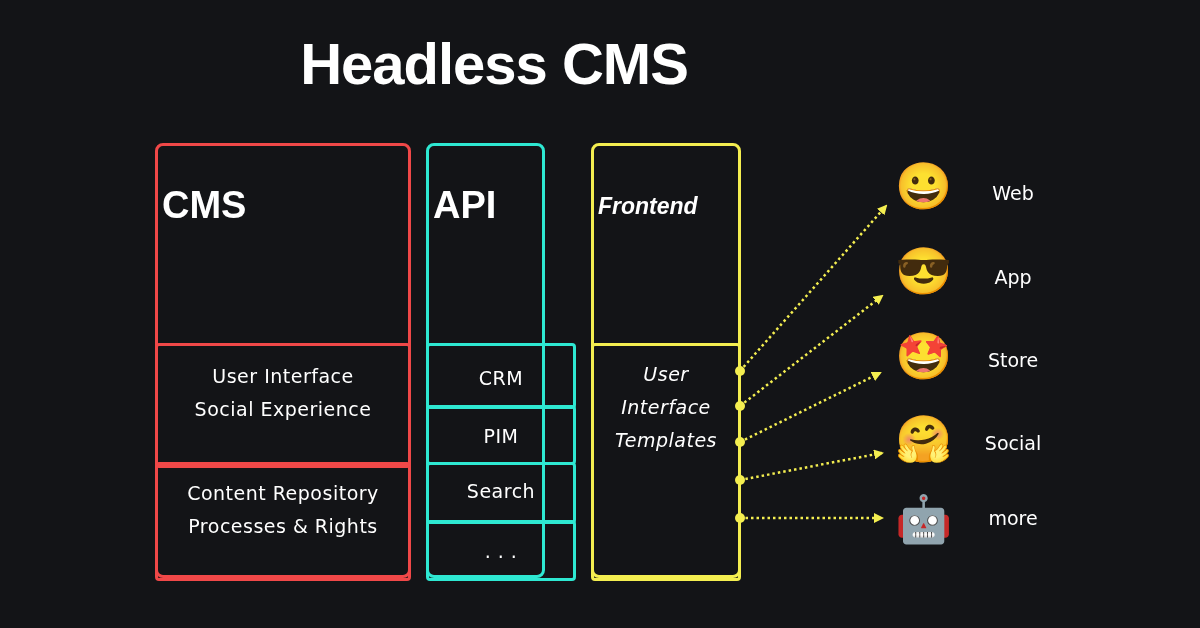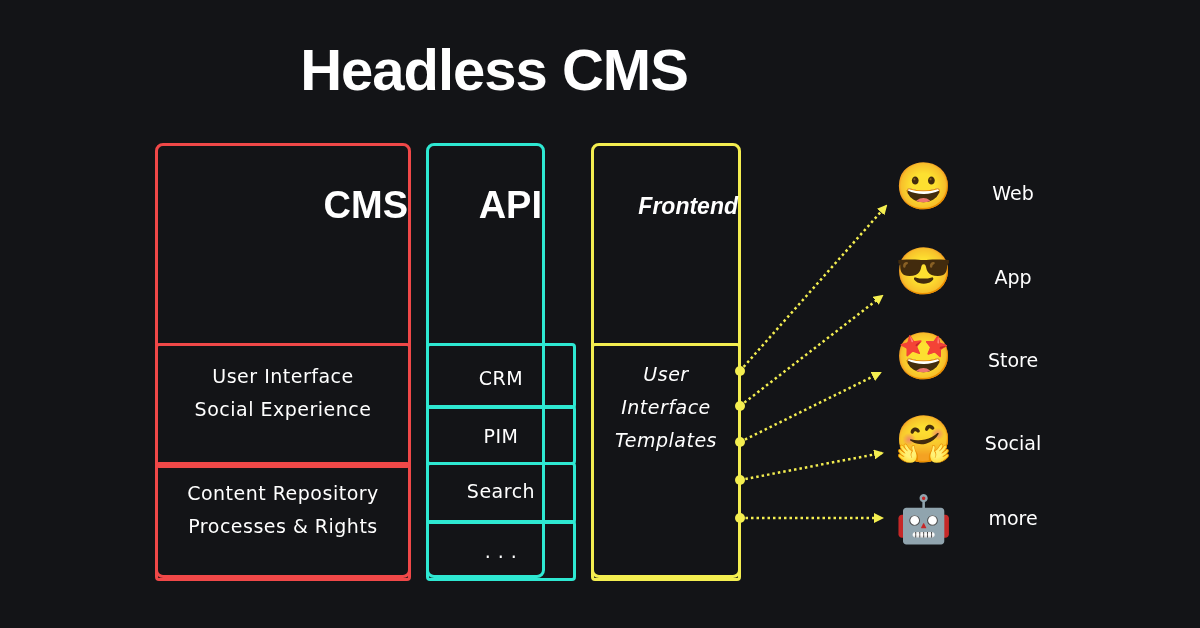--- a/index.html
+++ b/index.html
@@ -1,21 +1,21 @@
 <!DOCTYPE html>
 <html><head>
 <meta charset="utf-8">
 <style>
   html, body { margin:0; padding:0; }
   body { width:1200px; height:628px; background:#131417; position:relative; overflow:hidden;
          font-family:"Liberation Sans", sans-serif; color:#fff; }
   .title { position:absolute; left:0; top:30px; width:988px; text-align:center;
-           font-family:"Liberation Sans", sans-serif; font-weight:900; font-size:58px; letter-spacing:-1px;margin-top:6px; }
+           font-family:"Liberation Sans", sans-serif; font-weight:900; font-size:58px; letter-spacing:-1px; }
   .col { position:absolute; box-sizing:border-box; border:3px solid; border-radius:8px; }
-  .col-head { position:absolute; left:12px; right:0; text-align:right; font-weight:900; }
+  .col-head { position:absolute; left:4px; right:0; text-align:left; font-weight:900; }
   .cell { position:absolute; box-sizing:border-box; border:3px solid; border-radius:4px;
           display:flex; flex-direction:column; align-items:center; justify-content:flex-start;
           font-family:"DejaVu Sans", sans-serif; font-size:19px; line-height:33px; letter-spacing:0.5px; }
   .red { border-color:#f04848; }
   .cyan { border-color:#2ee8d2; }
   .yellow { border-color:#f4ee50; }
   .emoji { position:absolute; font-size:46px; line-height:52px; width:60px; text-align:center; }
   .label { position:absolute; font-family:"DejaVu Sans", sans-serif; font-size:19px; width:100px; text-align:center; }
 </style>
 </head>

